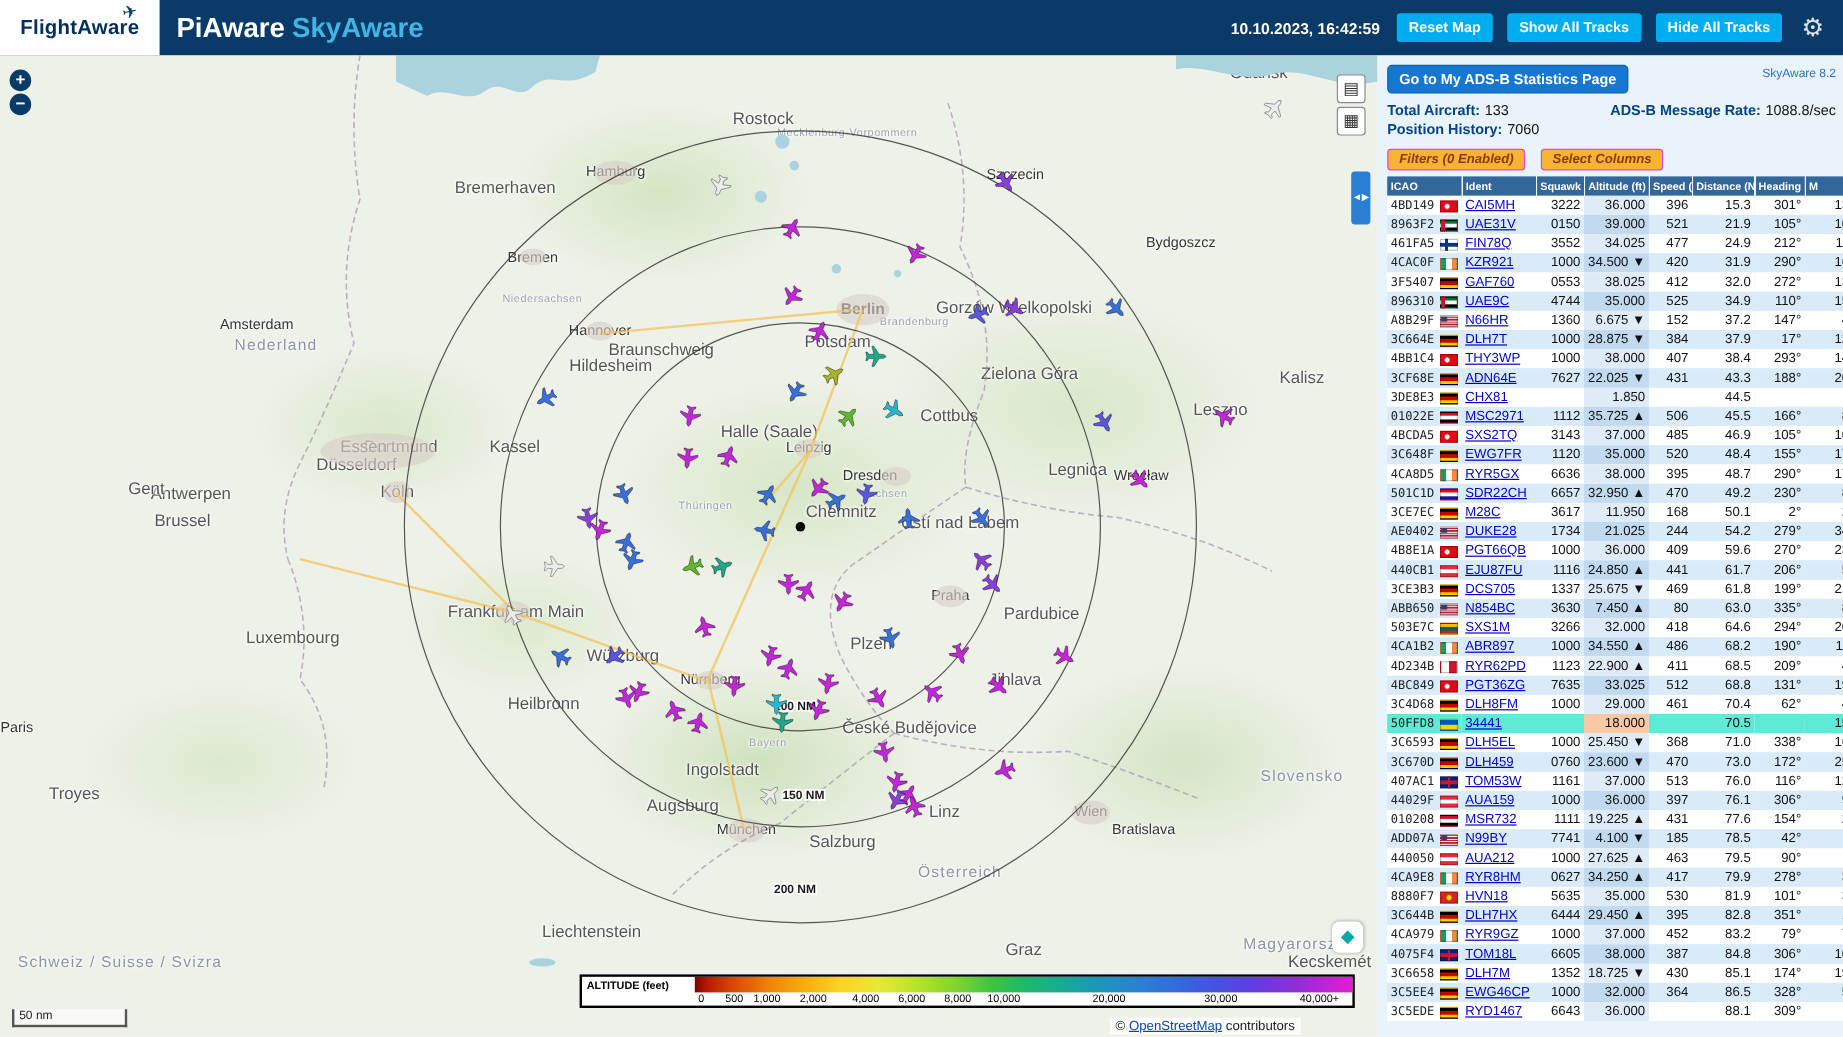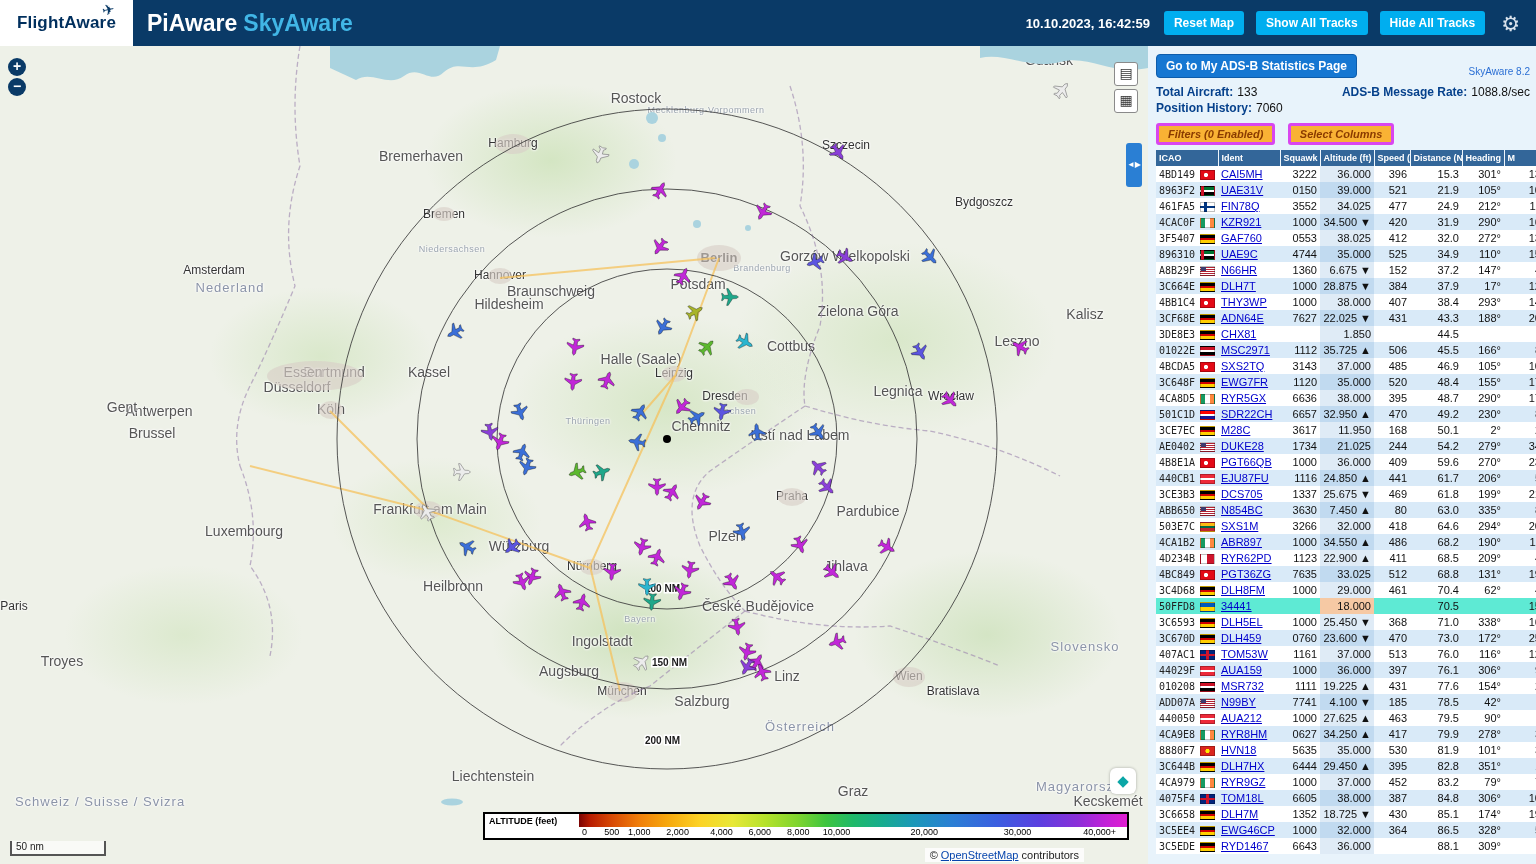--- a/index.html
+++ b/index.html
@@ -63,27 +63,27 @@
   .legend .lg-label{flex:0 0 88px;font-size:9px;font-weight:bold;color:#000;padding:2px 2px 0 4px;}
   .legend .lg-body{flex:1;position:relative;}
   .legend .lg-grad{position:absolute;left:0;top:0;right:0;height:13px;
     background:linear-gradient(90deg,#7a0403 0%,#b71c01 2%,#d84a05 6%,#f07f0a 11%,#f6a70d 16%,#fcd225 22%,#e8e838 28%,#b5e22b 34%,#7ed42f 40%,#3fc53f 45%,#1fb969 50%,#17ad8c 55%,#1b98b8 61%,#2a7fd4 68%,#3a5fe0 76%,#5b3fe0 84%,#8b2fd8 91%,#c122d8 96%,#e01fd0 100%);}
   .legend .lg-tick{position:absolute;top:13px;transform:translateX(-50%);font-size:9px;color:#000;}
 
   
   .panel-top{display:flex;justify-content:space-between;align-items:flex-start;}
   .stats-btn{background:#1677d2;color:#fff;border:1px solid #0d5cab;border-radius:4px;font-size:12px;font-weight:bold;
     padding:4px 9px;cursor:pointer;font-family:"Liberation Sans",sans-serif;}
-  .version{font-size:10px;color:#2b6fd4;cursor:pointer;margin-top:12px;}
+  .version{font-size:10px;color:#2b6fd4;cursor:pointer;margin-top:2px;}
   .stats-grid{margin-top:6px;font-size:12px;color:#111;}
   .stats-row{display:flex;justify-content:space-between;line-height:16px;}
   .stats-label{font-weight:bold;color:#06418c;}
   .stats-val{margin-left:4px;}
   .filter-row{margin:7px 0 5px 0;}
-  .filter-btn{background:#f9b234;color:#8a3b00;border:3px solid #d946ef;border-radius:3px;font-size:11px;font-weight:bold;
+  .filter-btn{background:#f9b234;color:#8a3b00;border:1px solid #d946ef;border-radius:3px;font-size:11px;font-weight:bold;
     font-style:italic;padding:2px 9px;margin-right:8px;cursor:pointer;font-family:"Liberation Sans",sans-serif;}
 
   table.acft{border-collapse:collapse;table-layout:fixed;width:388px;font-size:11px;}
   table.acft th{background:#336699;color:#fff;font-size:9px;font-weight:bold;text-align:left;padding:3px 3px;
     white-space:nowrap;overflow:hidden;border-right:1px solid rgba(255,255,255,.25);cursor:pointer;}
   table.acft td{padding:1px 3px;height:14px;white-space:nowrap;overflow:hidden;color:#111;}
   table.acft tbody tr{cursor:pointer;}
   table.acft tbody tr:nth-child(even){background:#d9eaf8;}
   table.acft tbody tr:nth-child(odd){background:#ffffff;}
   table.acft td.num{text-align:right;}

